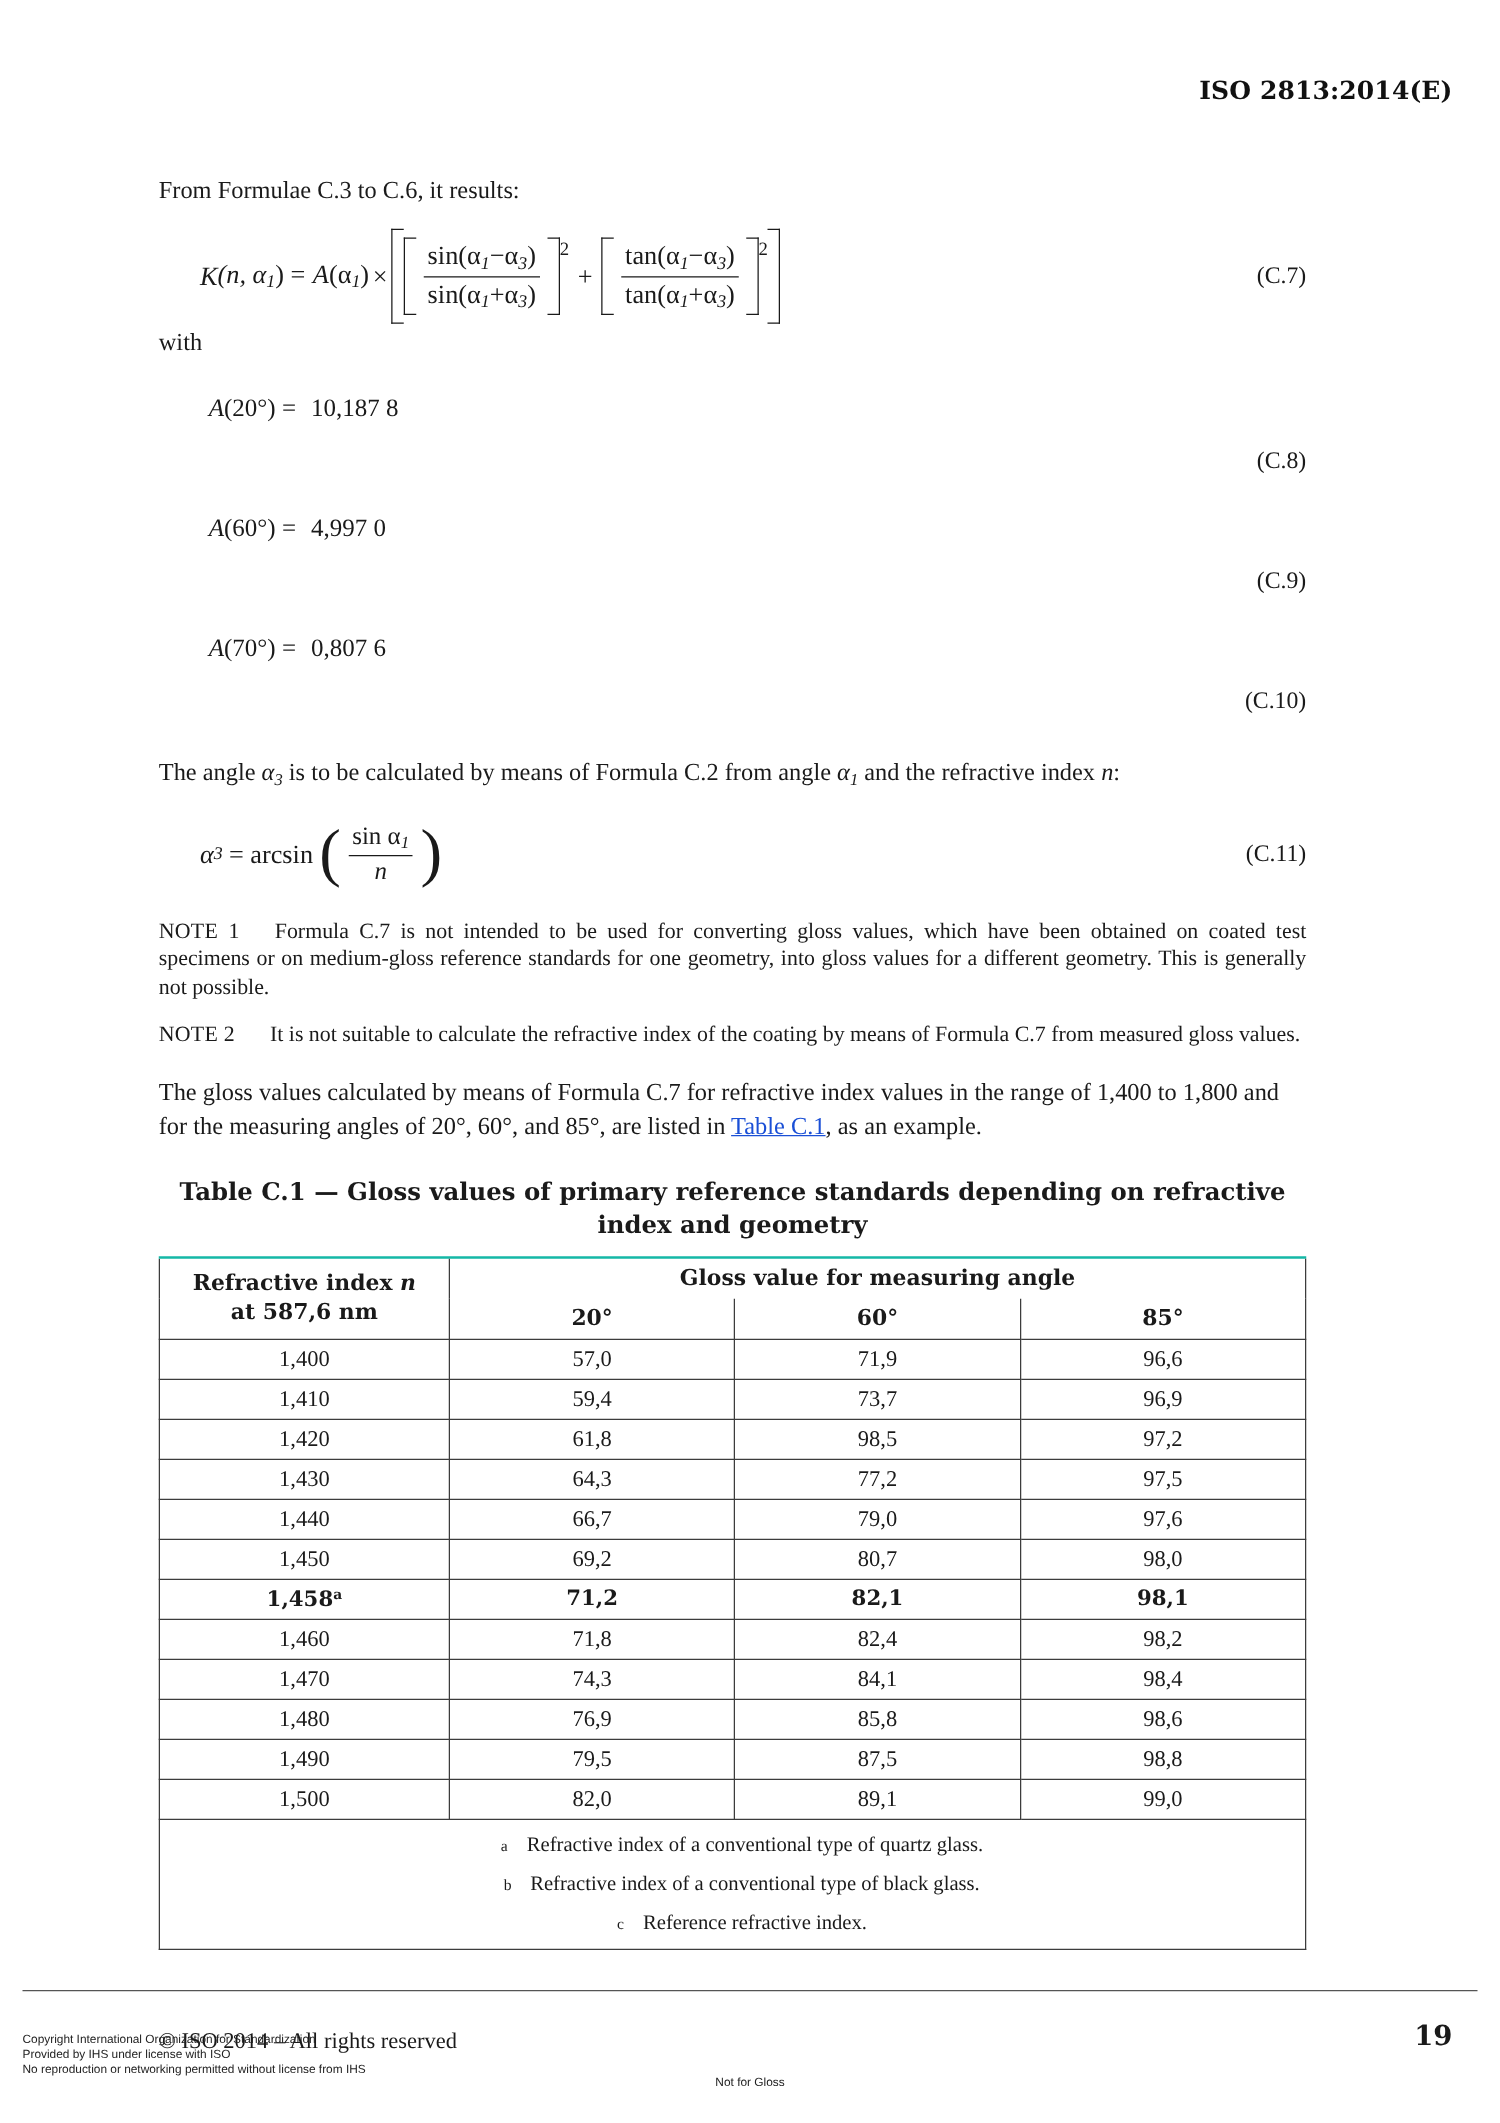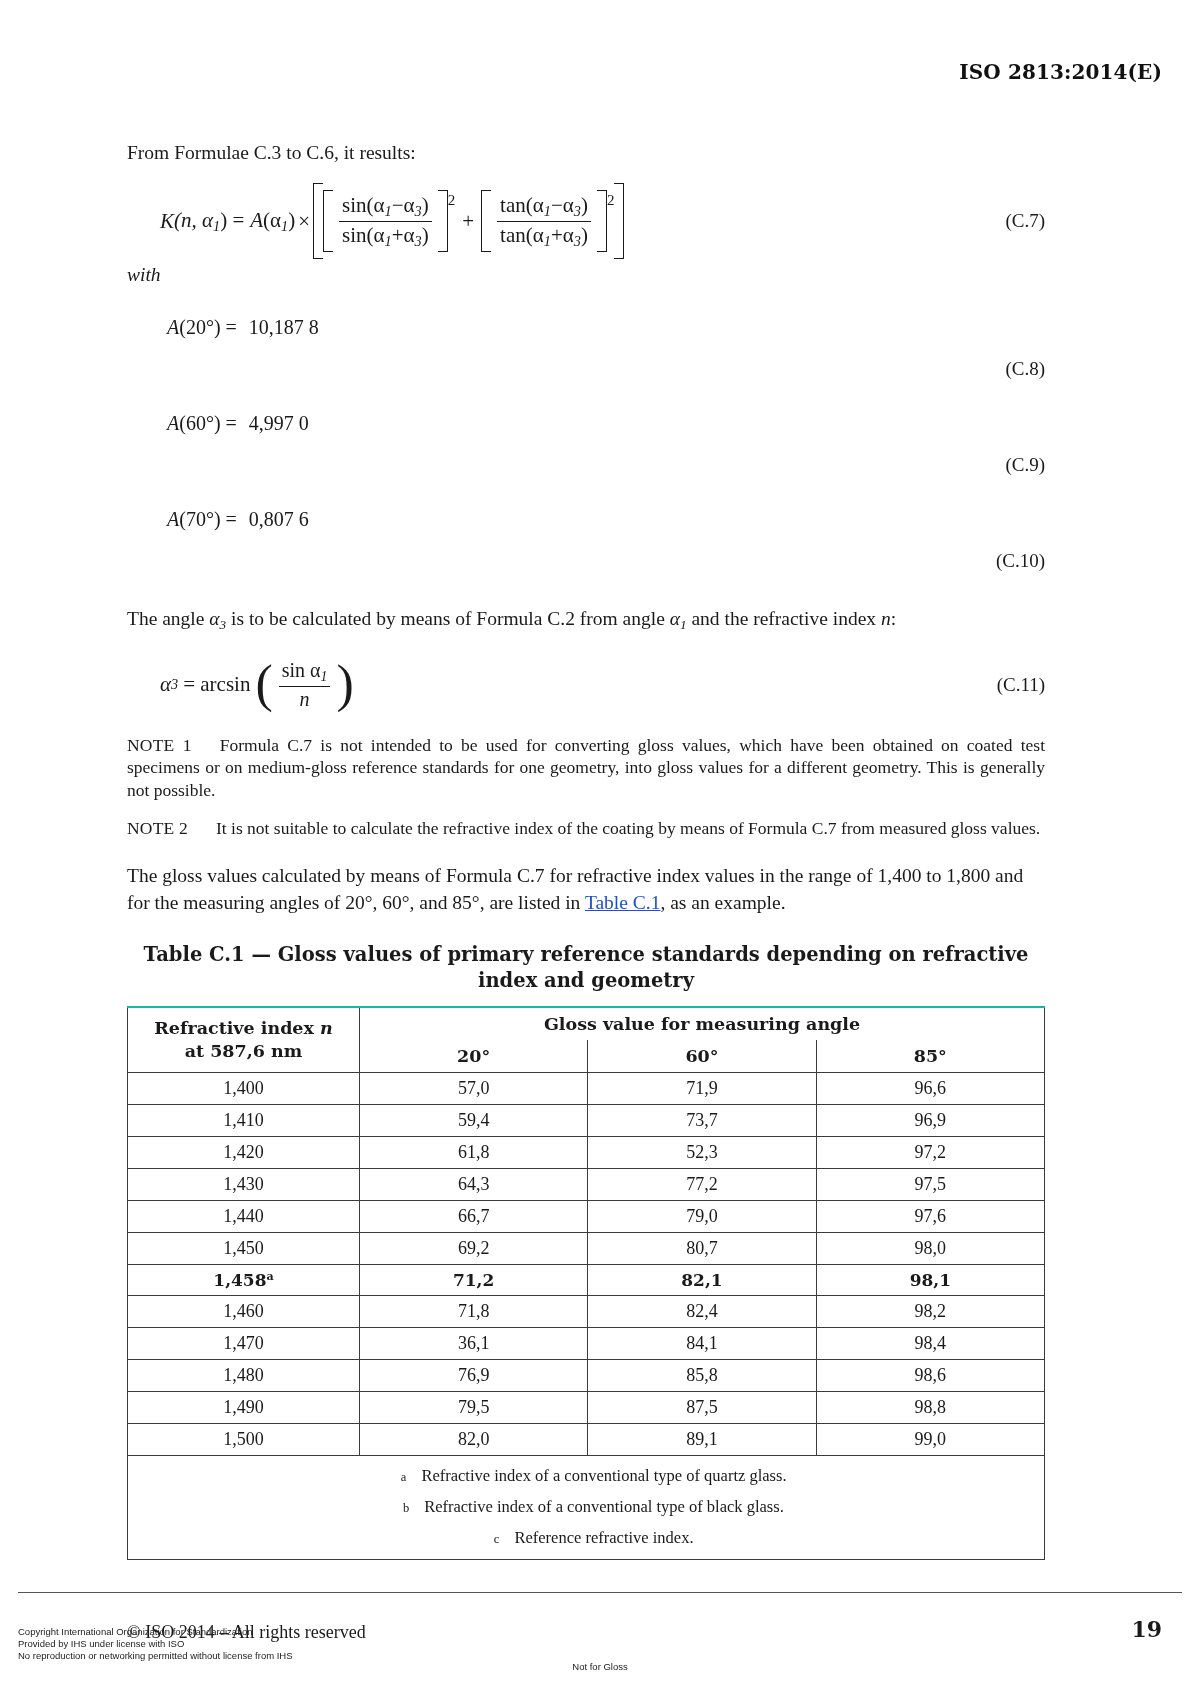--- a/index.html
+++ b/index.html
@@ -23,21 +23,21 @@
   }
 
   
   .content { position:absolute; left:127px; top:140px; width:918px; }
 
   p.body-text {
     font-size:19.5px; line-height:26px; margin:0 0 2px 0;
     text-align:left;
   }
   .intro { margin-top:12px; }
-  .with-line { margin-top:14px; font-size:19.5px;font-style:italic; }
+  .with-line { margin-top:14px; font-size:19.5px; }
 
   
   .formula-row {
     position:relative; width:918px;
     display:flex; align-items:center;
   }
   .formula-num {
     position:absolute; right:0; top:50%;
     transform:translateY(-50%);
     font-size:19px;
@@ -275,21 +275,21 @@
           </tr>
           <tr>
             <td>1,410</td>
             <td>59,4</td>
             <td>73,7</td>
             <td>96,9</td>
           </tr>
           <tr>
             <td>1,420</td>
             <td>61,8</td>
-            <td>52,3</td>
+            <td>98,5</td>
             <td>97,2</td>
           </tr>
           <tr>
             <td>1,430</td>
             <td>64,3</td>
             <td>77,2</td>
             <td>97,5</td>
           </tr>
           <tr>
             <td>1,440</td>
@@ -310,21 +310,21 @@
             <td>98,1</td>
           </tr>
           <tr>
             <td>1,460</td>
             <td>71,8</td>
             <td>82,4</td>
             <td>98,2</td>
           </tr>
           <tr>
             <td>1,470</td>
-            <td>36,1</td>
+            <td>74,3</td>
             <td>84,1</td>
             <td>98,4</td>
           </tr>
           <tr>
             <td>1,480</td>
             <td>76,9</td>
             <td>85,8</td>
             <td>98,6</td>
           </tr>
           <tr>

